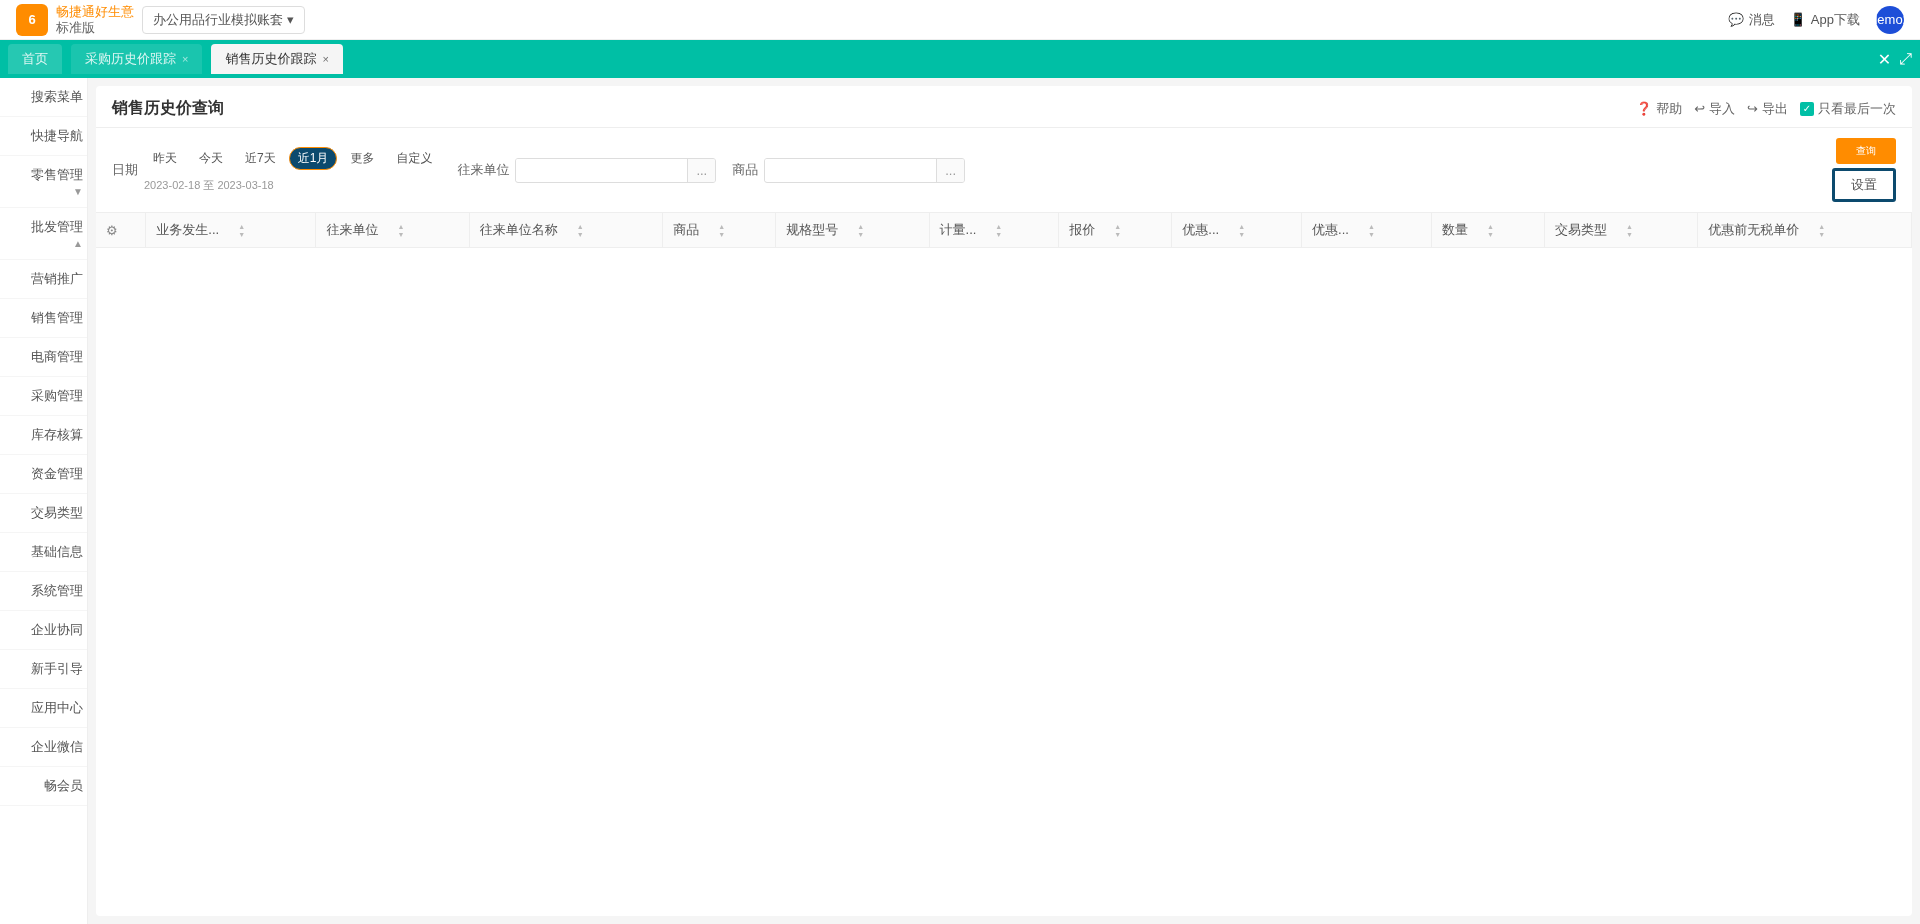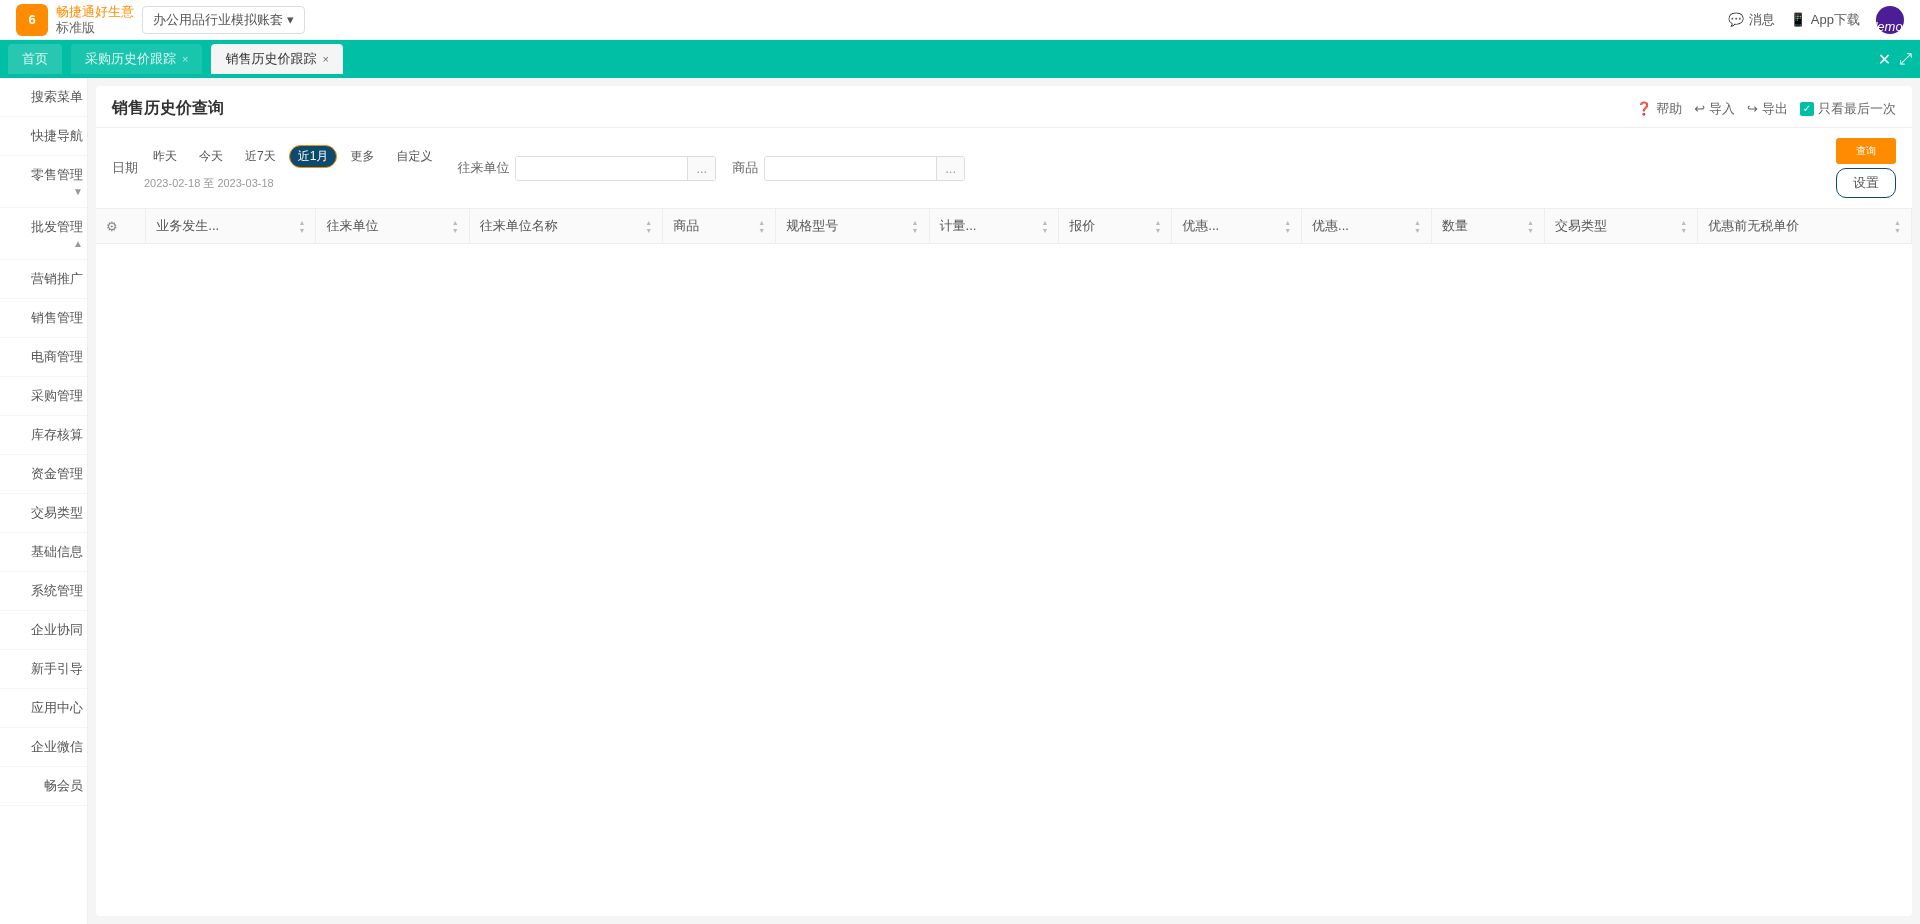--- a/index.html
+++ b/index.html
@@ -16,21 +16,21 @@
       border-bottom: 1px solid #eee;
       flex-shrink: 0;
     }
     .top-bar-left { display: flex; align-items: center; gap: 8px; }
     .logo { width: 32px; height: 32px; background: #ff8c00; border-radius: 6px; display: flex; align-items: center; justify-content: center; color: white; font-size: 18px; font-weight: bold; }
     .app-title { font-size: 12px; color: #666; line-height: 1.2; }
     .app-title .line1 { color: #ff8c00; font-weight: normal; font-size: 13px; }
     .dropdown-selector { display: flex; align-items: center; gap: 4px; color: #555; font-size: 13px; cursor: pointer; border: 1px solid #ddd; padding: 4px 10px; border-radius: 4px; }
     .top-bar-right { display: flex; align-items: center; gap: 16px; color: #555; font-size: 13px; }
     .top-bar-right span { cursor: pointer; display: flex; align-items: center; gap: 4px; }
-    .avatar { width: 28px; height: 28px; border-radius: 50%; background: #4c1d95; display: flex; align-items: flex-end; justify-content: center; color: white; font-size: 12px; font-style: italic; }
+    .avatar { width: 28px; height: 28px; border-radius: 50%; background: #1d4ed8; display: flex; align-items: center; justify-content: center; color: white; font-size: 12px; }
 
     
     .tab-bar {
       background: #00bfa5;
       height: 38px;
       display: flex;
       align-items: center;
       padding: 0 8px;
       flex-shrink: 0;
       gap: 9px;
@@ -163,23 +163,23 @@
       color: white;
       border: none;
       padding: 6px 20px;
       border-radius: 3px;
       cursor: pointer;
       font-size: 10px;
     }
     .settings-btn {
       background: #fff;
       color: #555;
-      border: 1px solid #0c4a6e;
+      border: 3px solid #0c4a6e;
       padding: 5px 16px;
-      border-radius: 10px;
+      border-radius: 3px;
       cursor: pointer;
       font-size: 13px;
     }
     .filter-right { margin-left: auto; display: flex; flex-direction: column; gap: 4px; align-items: flex-end; }
 
     
     .table-container {
       flex: 1;
       overflow: auto;
     }
@@ -191,21 +191,21 @@
       background: #fafafa;
       border-bottom: 1px solid #eee;
       border-right: 1px solid #eee;
       padding: 8px 10px;
       text-align: left;
       color: #555;
       font-weight: normal;
       white-space: nowrap;
       font-size: 12px;
     }
-    thead th .th-inner { display: flex; align-items: center; gap: 19px; justify-content: space-between; }
+    thead th .th-inner { display: flex; align-items: center; gap: 19px; }
     .sort-arrows { display: flex; flex-direction: column; gap: 1px; }
     .sort-arrow { font-size: 7px; color: #bbb; line-height: 1; }
     .th-gear { color: #888; cursor: pointer; }
 
     
     .empty-state {
       display: flex;
       flex-direction: column;
       align-items: center;
       justify-content: center;

